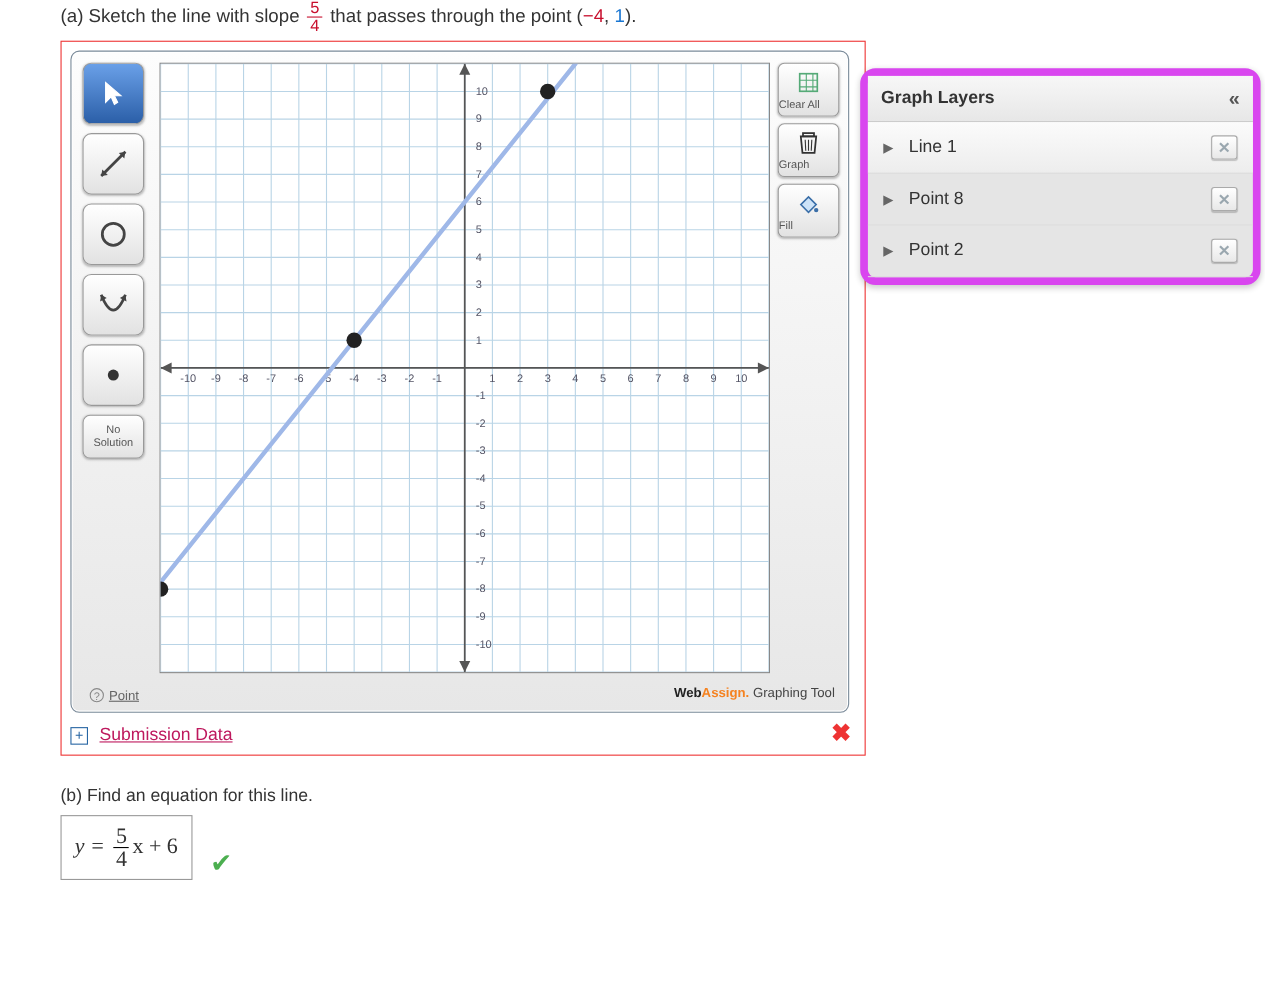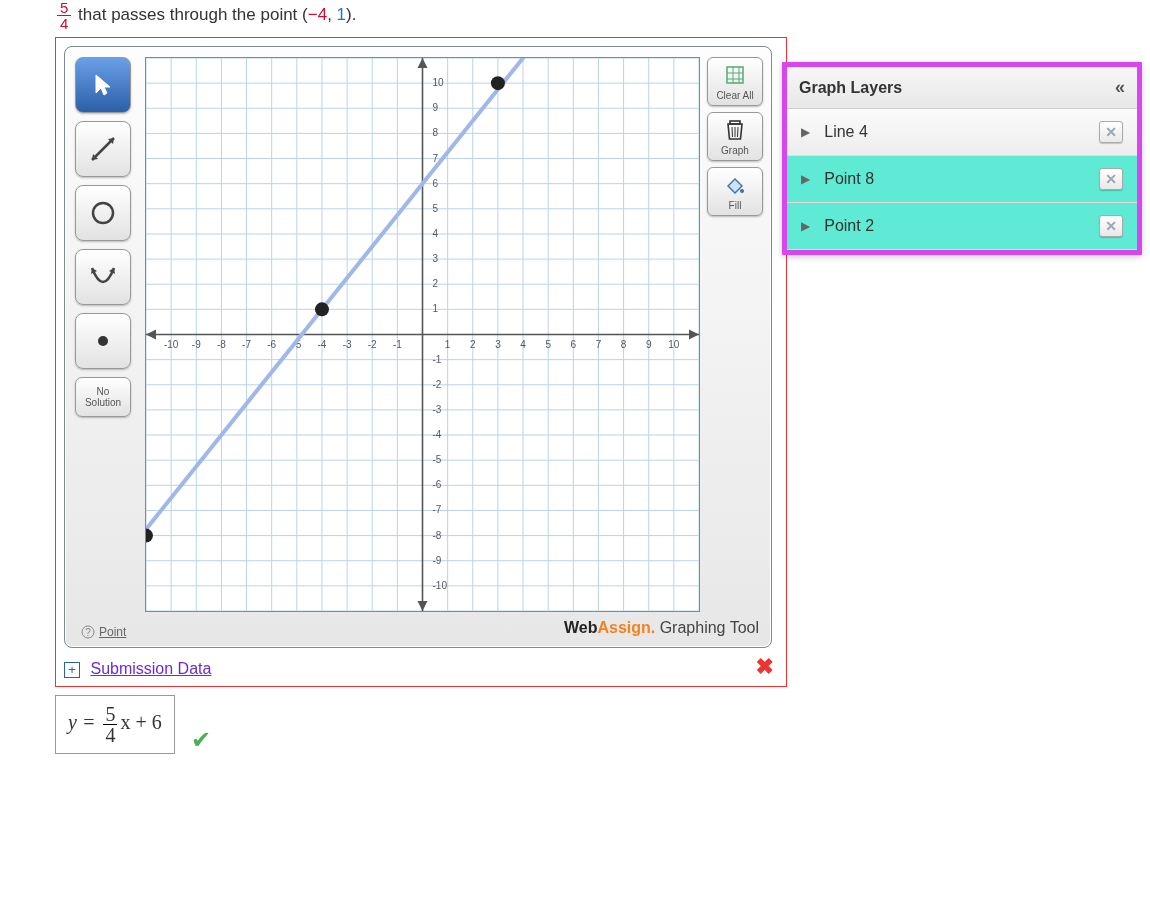--- a/index.html
+++ b/index.html
@@ -90,43 +90,43 @@
     right:8px; top:10px;
     width:56px;
   }
   .side-stack { display:flex; flex-direction:column; gap:6px }
   .side-item {
     width:54px;
     border:1px solid #999; border-radius:6px;
     background: linear-gradient(#fff,#e2e2e2);
     box-shadow:0 1px 2px rgba(0,0,0,.25);
     cursor:pointer;
-    text-align:center;
+    text-align:left;
     padding:4px 0;
   }
   .side-item .ic { height:26px; display:flex; align-items:center; justify-content:center }
   .side-item .lbl { font-size:10px; color:#555; margin-top:2px }
 
   .help-link {
     position:absolute; left:16px; bottom:8px;
     font-size:12px; color:#666; text-decoration:underline;
     display:flex; align-items:center; gap:4px;
   }
   .brand {
     position:absolute; right:12px; bottom:10px;
-    font-size:16px; color:#444;
+    font-size:12px; color:#444;
   }
   .brand b { color:#222 }
   .brand .orange { color:#f58220; font-weight:bold }
 
   .submission-row {
     margin: 12px 8px 8px 8px;
     font-size:16px;
   }
-  .submission-row a { color:#6d28d9; }
+  .submission-row a { color:#be185d; }
   .plus-box {
     display:inline-block; width:14px; height:14px;
     border:1px solid #2765a3; color:#2765a3;
     font-size:13px; line-height:13px; text-align:center;
     margin-right:6px; vertical-align:middle;
   }
   .red-x { color:#e33; font-size:22px; font-weight:bold; position:absolute; right:12px; bottom:6px }
 
   .part-b { margin-top:28px }
   .ans-box {
@@ -143,23 +143,23 @@
   .ans-box .bfrac span { display:block; padding:0 2px }
   .ans-box .bfrac .d { border-top:1px solid #000 }
   .green-check { display:inline-block; color:#4caf50; font-size:24px; margin-left:12px; vertical-align:bottom }
 
   
   .layers-panel {
     position:absolute;
     left: 782px;
     top: 62px;
     width: 350px;
-    border:5px solid #d946ef;
-    border-radius:1px;
-    background:#5eead4;
+    border:7px solid #d946ef;
+    border-radius:14px;
+    background:#e5e5e5;
     box-shadow:0 2px 6px rgba(0,0,0,.2);
     font-size:16px;
   }
   .layers-head {
     background: linear-gradient(#f7f7f7,#e7e7e7);
     padding:10px 12px;
     font-weight:bold;
     display:flex; justify-content:space-between; align-items:center;
     border-bottom:1px solid #ccc;
   }
@@ -185,20 +185,21 @@
   }
 
   .wrap { position:relative }
 </style>
 </head>
 <body>
 
 <div class="page wrap">
 
   <div class="prompt-a">
+    <span>(a) Sketch the line with slope </span>
     <span class="frac">
       <span class="num">5</span>
       <span class="den">4</span>
     </span>
     <span> that passes through the point  (</span><span class="pt-x">−4</span><span>, </span><span class="pt-y">1</span><span>).</span>
   </div>
 
   <div class="problem-frame">
 
     <div class="graphing-tool">
@@ -398,40 +399,41 @@
   </div>
 
   <div class="layers-panel">
     <div class="layers-head">
       <span>Graph Layers</span>
       <span class="chevs">«</span>
     </div>
     <div class="layer-row active">
       <span class="lhs">
           <span class="tri">▶</span>
-          <span>Line 4</span>
+          <span>Line 1</span>
         </span>
       <span class="x-badge">✕</span>
     </div>
     <div class="layer-row">
       <span class="lhs">
           <span class="tri">▶</span>
           <span>Point 8</span>
         </span>
       <span class="x-badge">✕</span>
     </div>
     <div class="layer-row">
       <span class="lhs">
           <span class="tri">▶</span>
           <span>Point 2</span>
         </span>
       <span class="x-badge">✕</span>
     </div>
   </div>
 
+  <div class="part-b">(b) Find an equation for this line.</div>
   <div>
     <span class="ans-box">
       <span style="font-style:italic">y =</span>
       <span class="bfrac">
         <span>5</span>
         <span class="d">4</span>
       </span><span style="">x + 6</span>
     </span>
     <span class="green-check">✔</span>
   </div>

